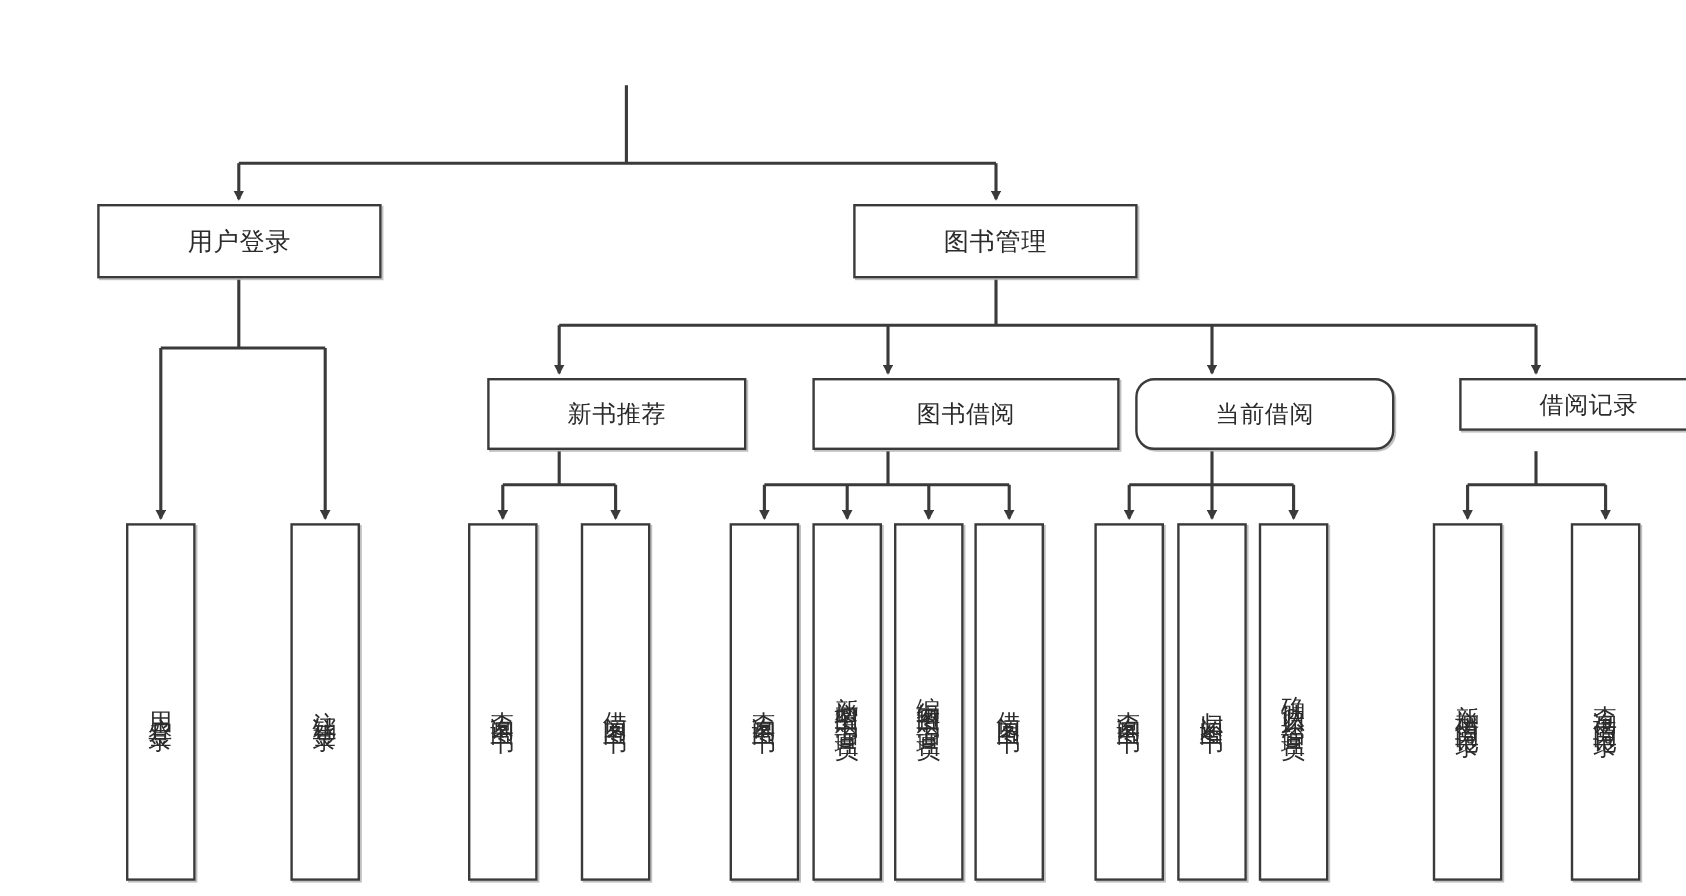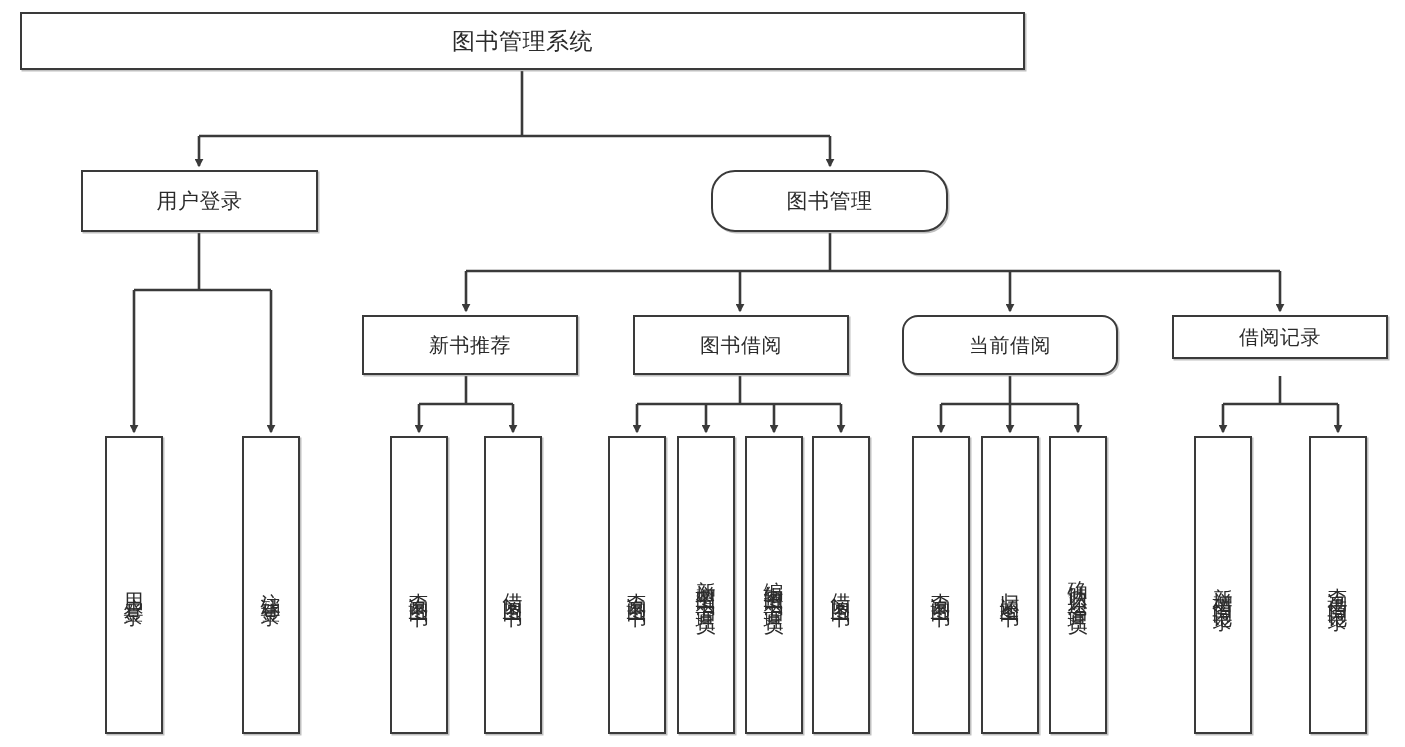--- a/index.html
+++ b/index.html
@@ -39,20 +39,21 @@
     box-shadow: 1.5px 1.5px 0 rgba(140,140,140,0.55);
   }
   .node.level-root {
     font-size: 23px;
   }
   .node.level-2 {
     font-size: 21px;
   }
   .node.level-3 {
     font-size: 20px;
+    margin-left: 44px;
   }
   .node.leaf {
     font-size: 20px;
     padding-top: 4px;
   }
   .node-label {
     line-height: 1.05;
     white-space: nowrap;
     letter-spacing: 0.5px;
   }
@@ -123,35 +124,32 @@
       <path d="M 1010 404 L 1010 432" marker-end="url(#arrowhead)"></path>
       <path d="M 1078 404 L 1078 432" marker-end="url(#arrowhead)"></path>
 
       <path d="M 1280 376 L 1280 404"></path>
       <path d="M 1223 404 L 1338 404"></path>
       <path d="M 1223 404 L 1223 432" marker-end="url(#arrowhead)"></path>
       <path d="M 1338 404 L 1338 432" marker-end="url(#arrowhead)"></path>
     </g>
   </svg>
 
-  <div class="node level-root" style="left:20px; top:12px; width:1005px; height:58px;">
-    <span class="node-label">图书管理系统</span>
-  </div>
 
   <div class="node level-2" style="left:81px; top:170px; width:237px; height:62px;">
     <span class="node-label">用户登录</span>
   </div>
-  <div class="node level-2" style="left:711px; top:170px; width:237px; height:62px;border-radius:24px;">
+  <div class="node level-2" style="left:711px; top:170px; width:237px; height:62px;">
     <span class="node-label">图书管理</span>
   </div>
 
   <div class="node level-3" style="left:362px; top:315px; width:216px; height:60px;">
     <span class="node-label">新书推荐</span>
   </div>
-  <div class="node level-3" style="left:633px; top:315px; width:216px; height:60px;">
+  <div class="node level-3" style="left:633px; top:315px; width:256px; height:60px;">
     <span class="node-label">图书借阅</span>
   </div>
   <div class="node level-3" style="left:902px; top:315px; width:216px; height:60px;border-radius:16px;">
     <span class="node-label">当前借阅</span>
   </div>
   <div class="node level-3" style="left:1172px; top:315px; width:216px; height:44px;">
     <span class="node-label">借阅记录</span>
   </div>
 
   <div class="node leaf" style="left:105px; top:436px; width:58px; height:298px;">

